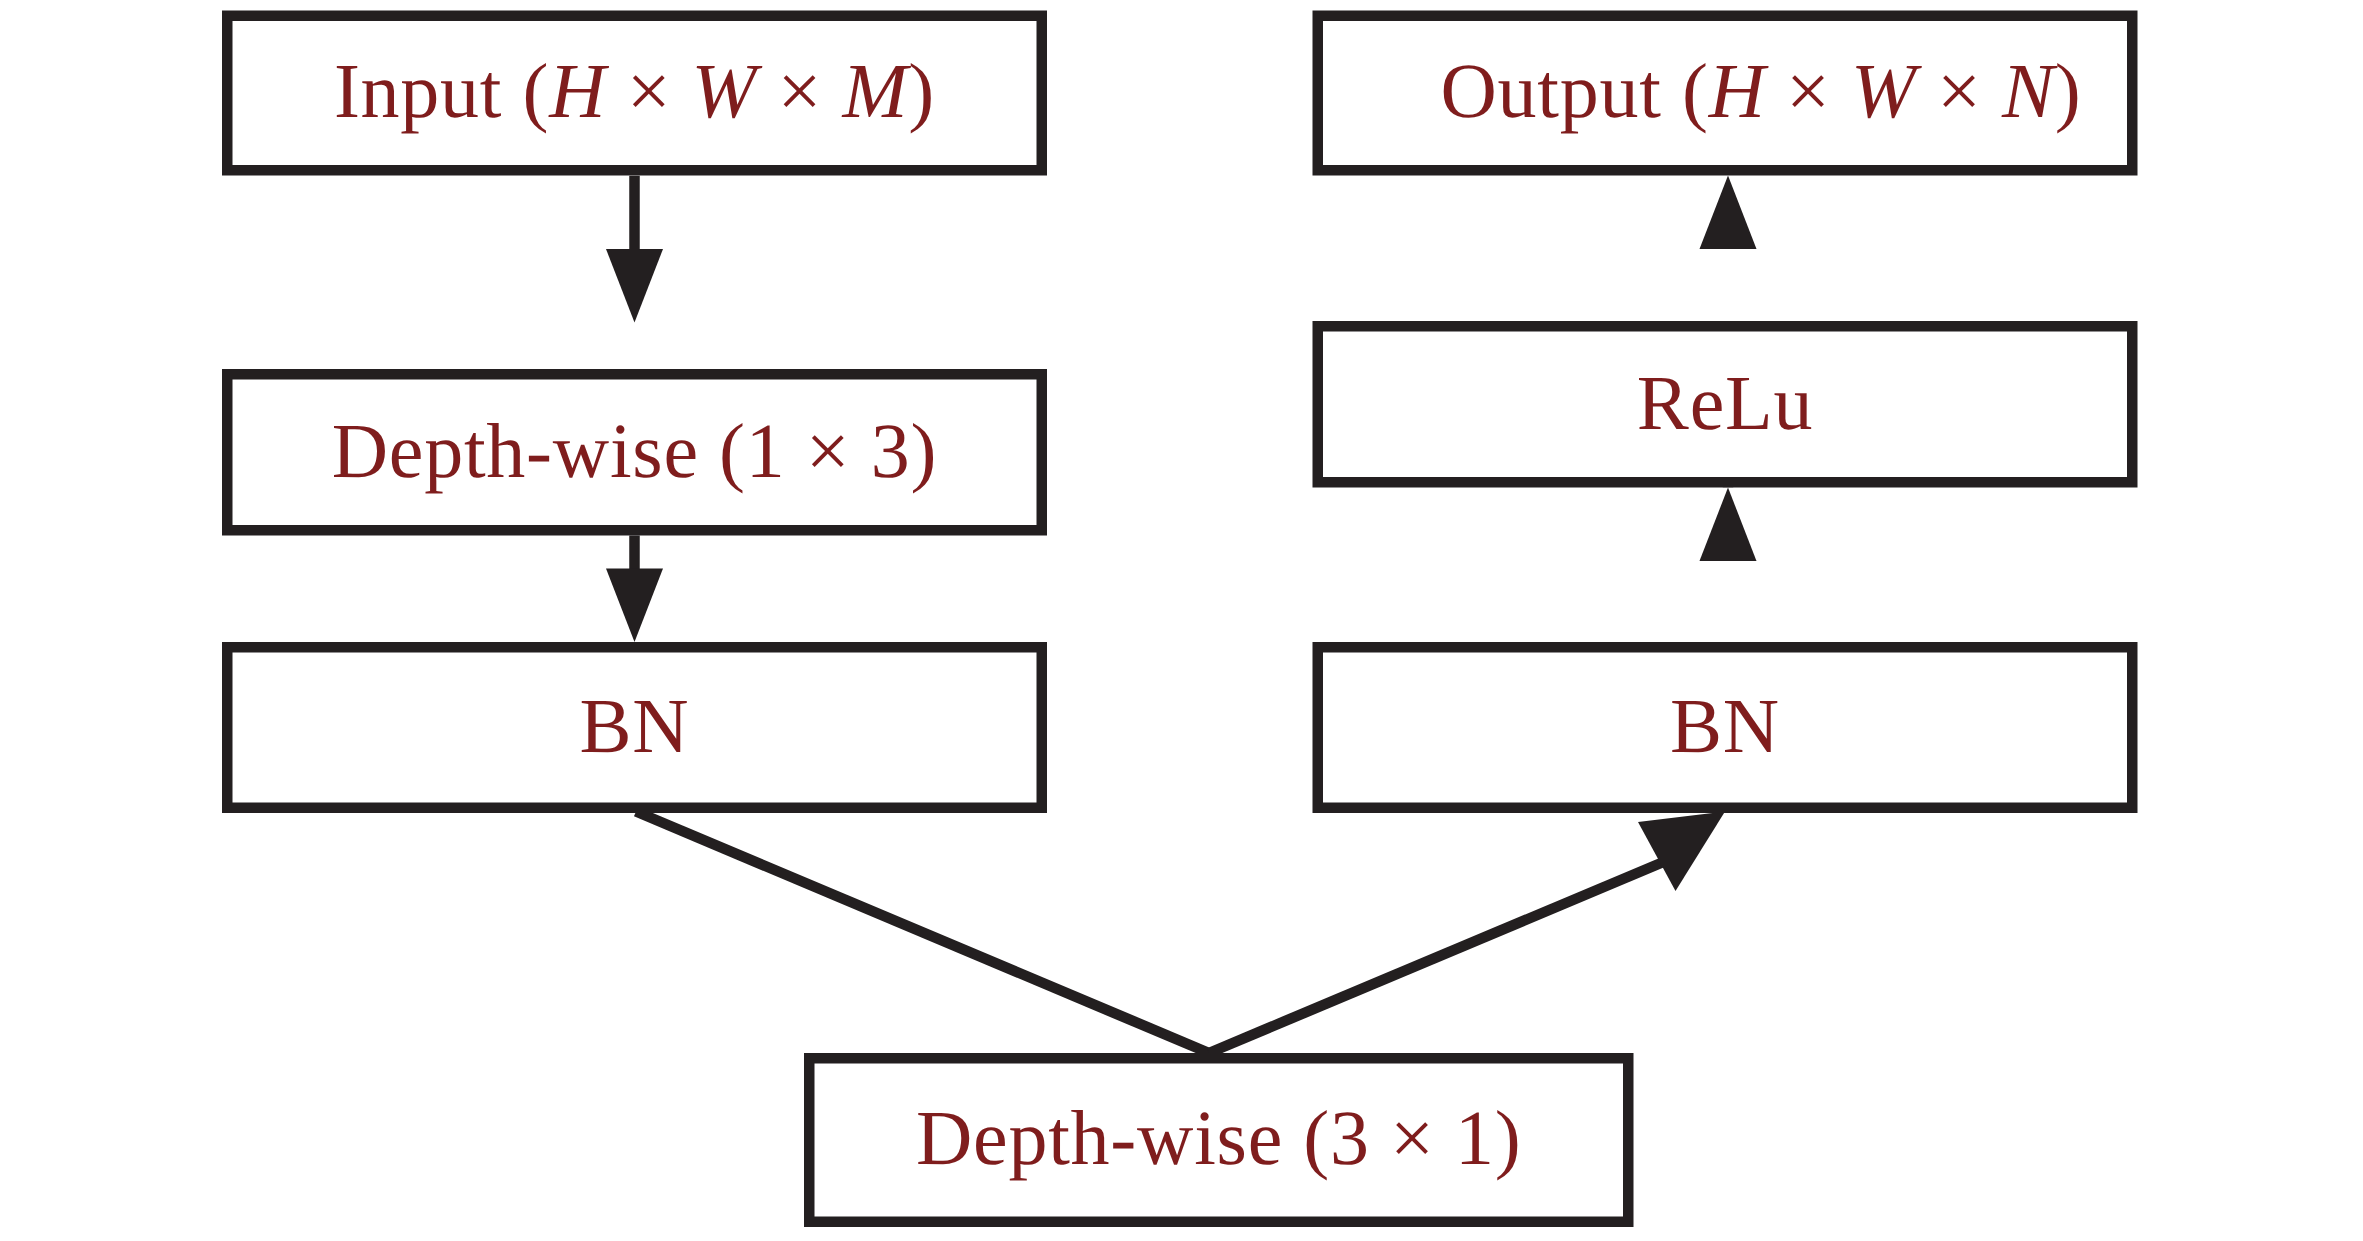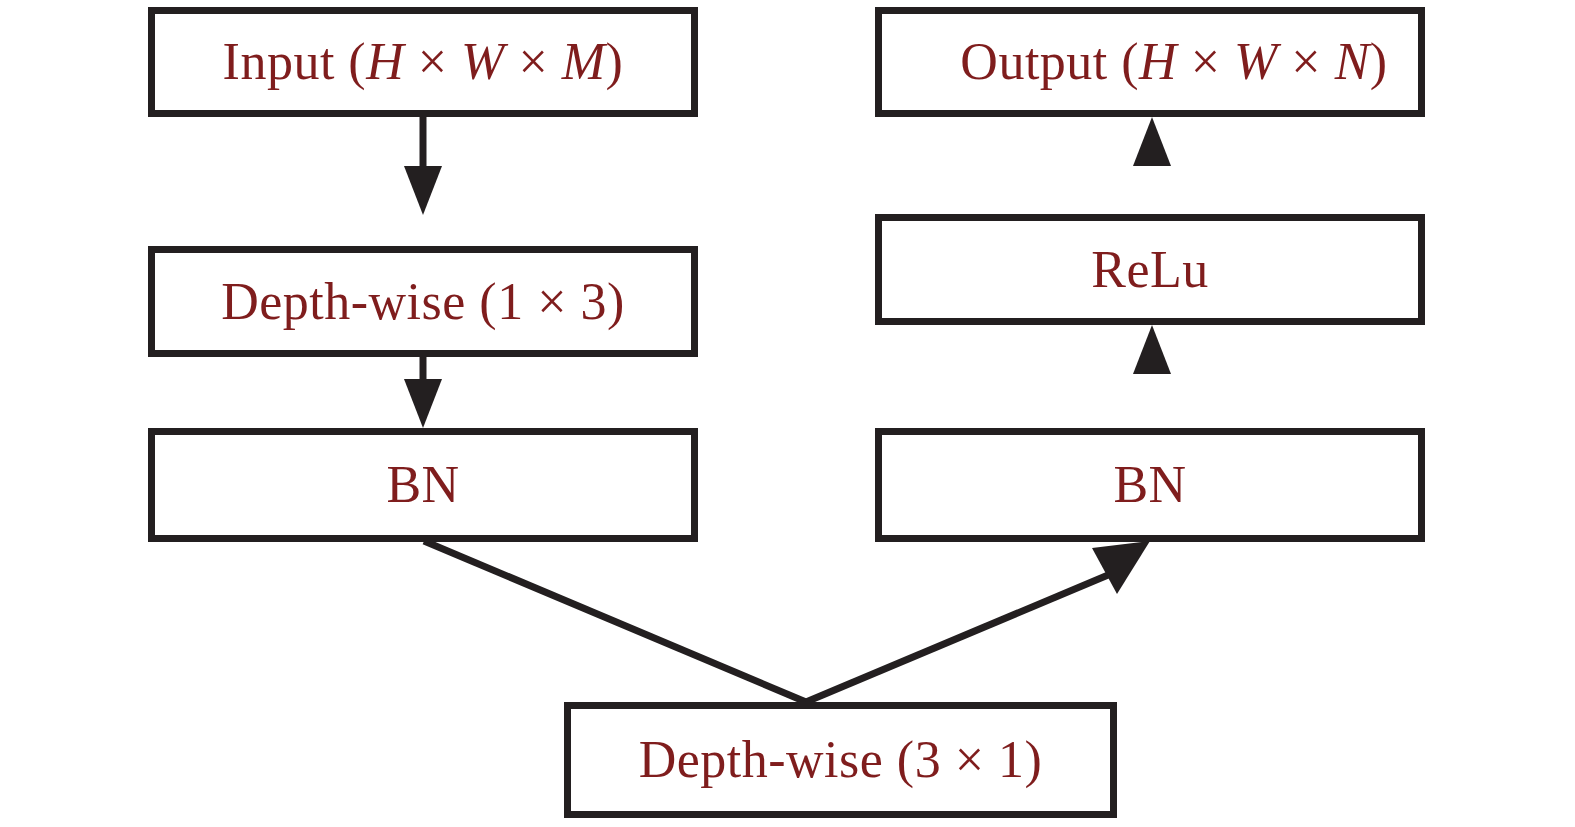--- a/index.html
+++ b/index.html
@@ -47,21 +47,21 @@
     z-index: 2;
     pointer-events: none;
   }
   
   #box-input      { left: 148px; top: 7px;   width: 550px; height: 110px; }
   #box-output     { left: 875px; top: 7px;   width: 550px; height: 110px; padding-left: 48px; }
   #box-dw13       { left: 148px; top: 214px; width: 550px; height: 111px; margin-top: 32px; }
   #box-relu       { left: 875px; top: 214px; width: 550px; height: 111px; }
   #box-bn-left    { left: 148px; top: 428px; width: 550px; height: 114px; }
   #box-bn-right   { left: 875px; top: 428px; width: 550px; height: 114px; }
-  #box-dw31       { left: 536px; top: 702px; width: 553px; height: 116px; margin-left: 28px; }
+  #box-dw31       { left: 536px; top: 702px; width: 553px; height: 116px; }
 </style>
 </head>
 <body>
 
 <div id="diagram-root">
 
   <svg id="edge-layer" viewBox="0 0 1575 827" width="1575" height="827" xmlns="http://www.w3.org/2000/svg">
 
     <g>
       <line x1="423" y1="117" x2="423" y2="190" stroke="#231f20" stroke-width="7"></line>

